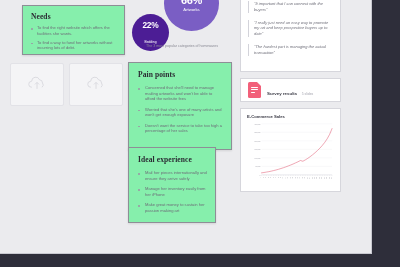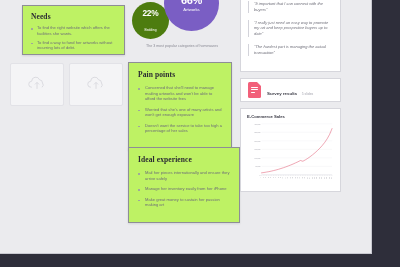--- a/index.html
+++ b/index.html
@@ -15,21 +15,21 @@
   .canvas{
     position:absolute;left:0;top:0;width:371px;height:253px;
     background:#ebebee;
     border-right:1px solid #c9c9d0;
     border-bottom:1px solid #c9c9d0;
     overflow:hidden;
   }
 
   
   .card{
-    position:absolute;background:#bef264;
+    position:absolute;background:#86efac;
     border:1px solid #8e8e96;
     box-sizing:border-box;
     box-shadow:0 1px 2px rgba(0,0,0,.10);
   }
   .card h3{
     margin:0 0 4px 0;
     font-family:"Liberation Serif", serif;
     font-weight:700;
     color:#2b2b33;
     letter-spacing:.1px;
@@ -51,21 +51,21 @@
   #needs{left:22px;top:5px;width:103px;height:50px;padding:6px 8px 4px 8px;}
   #needs h3{font-size:7.5px;}
   #needs ul.bullets li{font-size:4.1px;padding-left:6px;margin-bottom:3.5px;}
 
   
   #pain{left:128px;top:62px;width:104px;height:88px;padding:7px 8px 4px 9px;}
   #pain h3{font-size:7.5px;margin-bottom:6px;}
   #pain ul.bullets li{font-size:4.1px;padding-left:7px;margin-bottom:5px;}
 
   
-  #ideal{left:128px;top:147px;width:112px;height:76px;padding:7px 8px 4px 9px;}
+  #ideal{left:128px;top:147px;width:88px;height:76px;padding:7px 8px 4px 9px;}
   #ideal h3{font-size:7.5px;margin-bottom:6px;}
   #ideal ul.bullets li{font-size:4.1px;padding-left:7px;margin-bottom:5px;}
 
   
   .upload{
     position:absolute;top:63px;width:52px;height:41px;
     background:#f4f4f6;border:1px solid #e2e2e7;border-radius:2px;
     display:flex;align-items:center;justify-content:center;
   }
   #upload-a{left:10px;}
@@ -73,21 +73,21 @@
   .upload svg{opacity:.55;}
 
   
   .stats{position:absolute;left:126px;top:-18px;width:108px;height:72px;}
   .bubble{
     position:absolute;border-radius:50%;
     display:flex;flex-direction:column;align-items:center;justify-content:center;
     color:#ffffff;text-align:center;line-height:1;
   }
   #bubble-bedding{
-    left:6px;top:20px;width:37px;height:37px;background:#4d7c0f;gap:10px;
+    left:6px;top:32px;width:37px;height:37px;background:#4c1d95;gap:10px;
   }
   #bubble-bedding .pct{font-size:8.4px;font-weight:700;letter-spacing:-.2px;}
   #bubble-bedding .lbl{font-size:3.3px;margin-top:1.5px;}
   #bubble-artworks{
     left:38px;top:-6px;width:55px;height:55px;background:#7a5ec4;
   }
   #bubble-artworks .pct{font-size:11px;font-weight:700;letter-spacing:-.3px;}
   #bubble-artworks .lbl{font-size:4.2px;margin-top:1.5px;}
   .stats-caption{
     position:absolute;left:130px;top:44px;width:104px;

